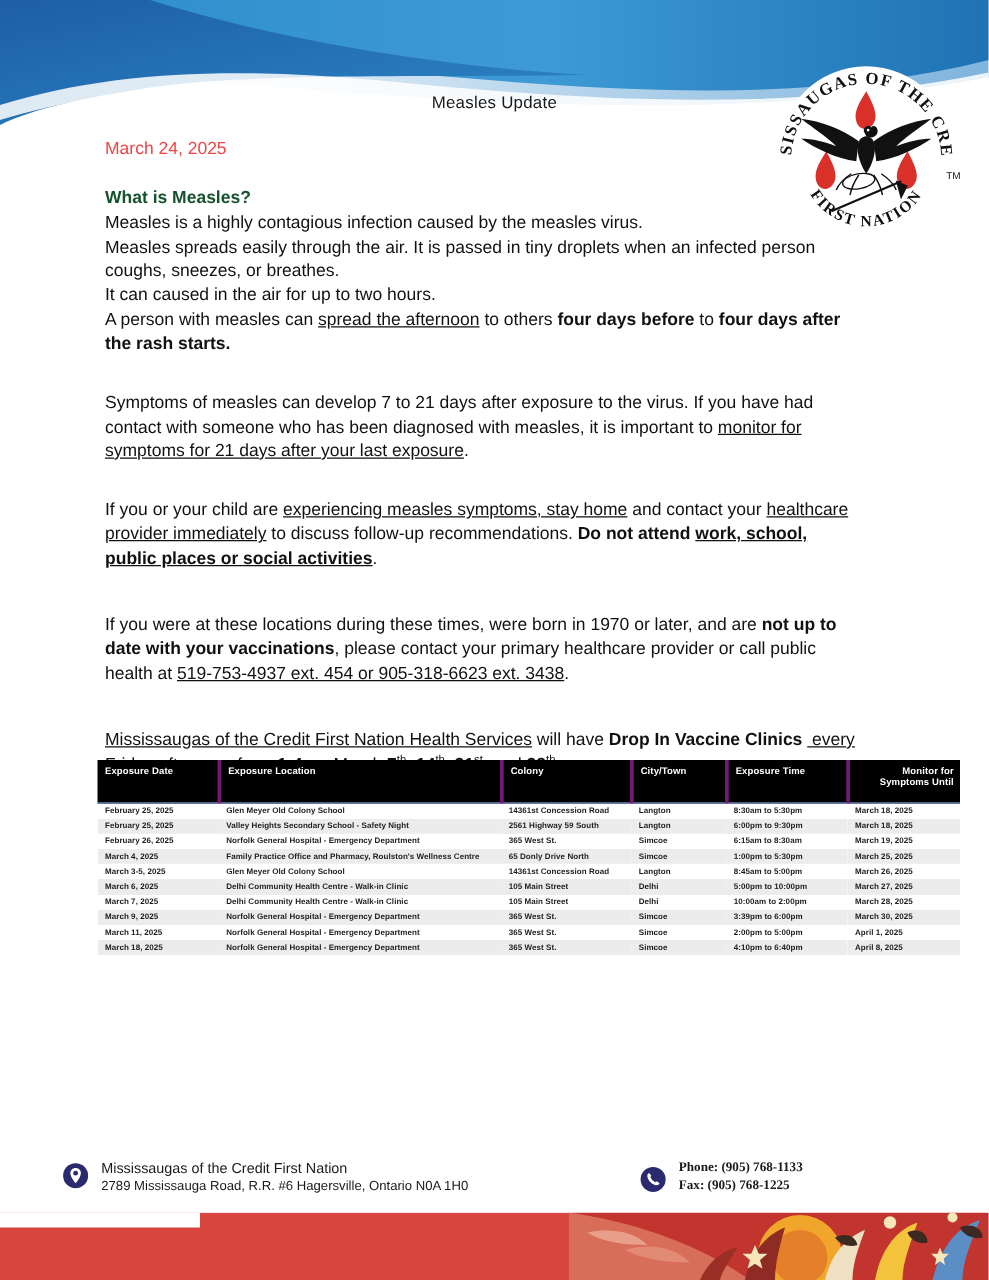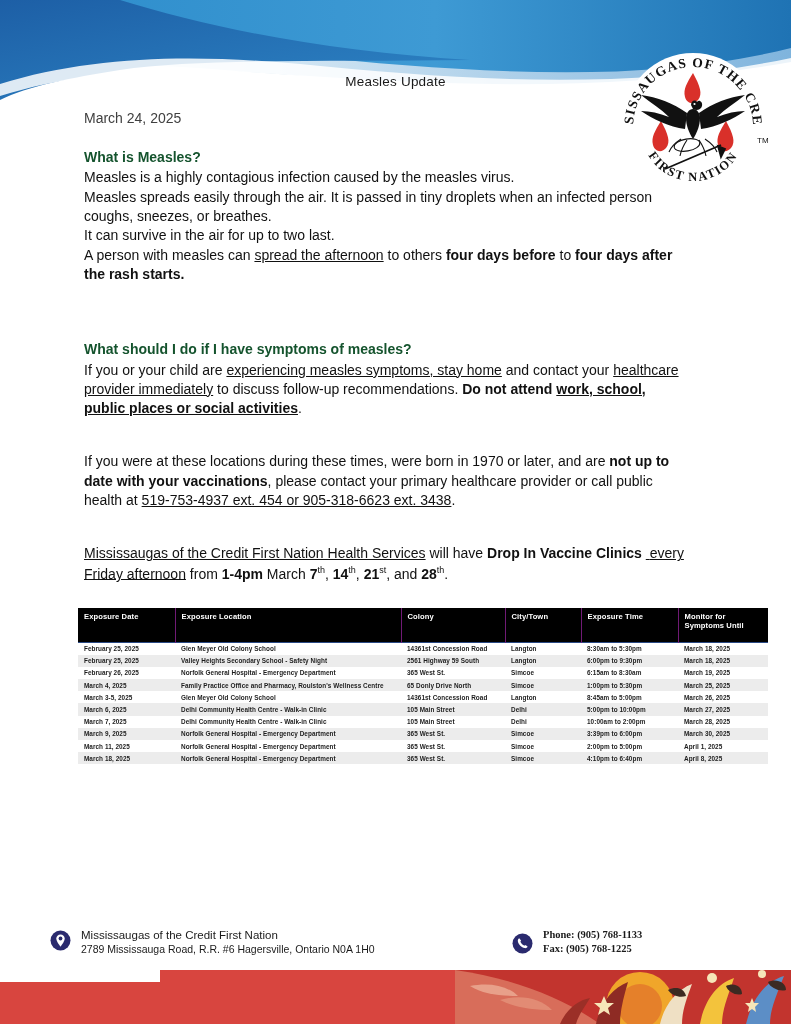--- a/index.html
+++ b/index.html
@@ -19,44 +19,44 @@
     position:absolute; left:0; top:74px; width:791px; text-align:center;
     font-size:13.5px; color:#1a1a1a; letter-spacing:0.2px;
   }
 
   
   .logo { position:absolute; left:617px; top:47px; width:152px; height:150px; }
   .logo svg { display:block; }
 
   
   .body-area { position:absolute; left:84px; top:110px; width:600px; }
-  .date-line { font-size:14px; color:#404040; margin-bottom:22px; }
+  .date-line { font-size:14px; color:#ef4444; margin-bottom:22px; }
 
   .sec { margin-bottom:16px; }
   .sec h2 { font-size:14px; font-weight:bold; color:#14532d; margin-bottom:1px; line-height:1.38; }
   .sec p { font-size:14px; color:#111; line-height:1.38; }
   .sec p.tight { margin:0; }
   b { font-weight:bold; }
   u { text-decoration:underline; }
   sup { font-size:9px; vertical-align:super; }
 
   .gap-sm { height:12px; }
   .gap-md { height:18px; }
 
   
   .table-wrap { position:absolute; left:78px; top:608px; width:690px; }
   table.exposure { width:690px; border-collapse:collapse; table-layout:fixed; }
   table.exposure thead th {
     background:#000; color:#fff; font-size:7.6px; font-weight:bold;
     text-align:left; vertical-align:top;
     padding:4px 5px 4px 6px; height:34px;
-    border-right:1px solid #701a75;
+    border-right:3px solid #701a75;
     letter-spacing:0.1px;
   }
-  table.exposure thead th:last-child { border-right:none; }
+  table.exposure thead th:last-child { border-right:none;text-align:right; }
   table.exposure tbody td {
     font-size:6.4px; font-weight:bold; color:#1c1c1c;
     padding:2.6px 5px 2.6px 6px;
     white-space:nowrap; overflow:hidden;
     letter-spacing:0.05px;
   }
   table.exposure tbody tr:nth-child(odd) { background:#ffffff; }
   table.exposure tbody tr:nth-child(even) { background:#ececec; }
   table.exposure tbody tr:first-child td { border-top:1.4px solid #2a4a86; }
 
@@ -167,33 +167,33 @@
   </div>
 
   <div class="body-area">
 
     <div class="date-line">March 24, 2025</div>
 
     <div class="sec">
       <h2>What is Measles?</h2>
       <p class="tight">Measles is a highly contagious infection caused by the measles virus.</p>
       <p class="tight">Measles spreads easily through the air. It is passed in tiny droplets when an infected person coughs, sneezes, or breathes.</p>
-      <p class="tight">It can survive in the air for up to two last.</p>
+      <p class="tight">It can caused in the air for up to two hours.</p>
       <p class="tight">A person with measles can <u>spread the afternoon</u> to others <b>four days before</b> to <b>four days after the rash starts.</b></p>
     </div>
 
     <div class="gap-sm"></div>
 
     <div class="sec">
+      <p>Symptoms of measles can develop 7 to 21 days after exposure to the virus. If you have had contact with someone who has been diagnosed with measles, it is important to <u>monitor for symptoms for 21 days after your last exposure</u>.</p>
     </div>
 
     <div class="gap-sm"></div>
 
     <div class="sec">
-      <h2>What should I do if I have symptoms of measles?</h2>
       <p>If you or your child are <u>experiencing measles symptoms, stay home</u> and contact your <u>healthcare provider immediately</u> to discuss follow-up recommendations. <b>Do not attend</b> <b><u>work, school, public places or social activities</u></b>.</p>
     </div>
 
     <div class="gap-md"></div>
 
     <div class="sec">
       <p>If you were at these locations during these times, were born in 1970 or later, and are <b>not up to date with your vaccinations</b>, please contact your primary healthcare provider or call public health at <u>519-753-4937 ext. 454 or 905-318-6623 ext. 3438</u>.</p>
     </div>
 
     <div class="gap-md"></div>

